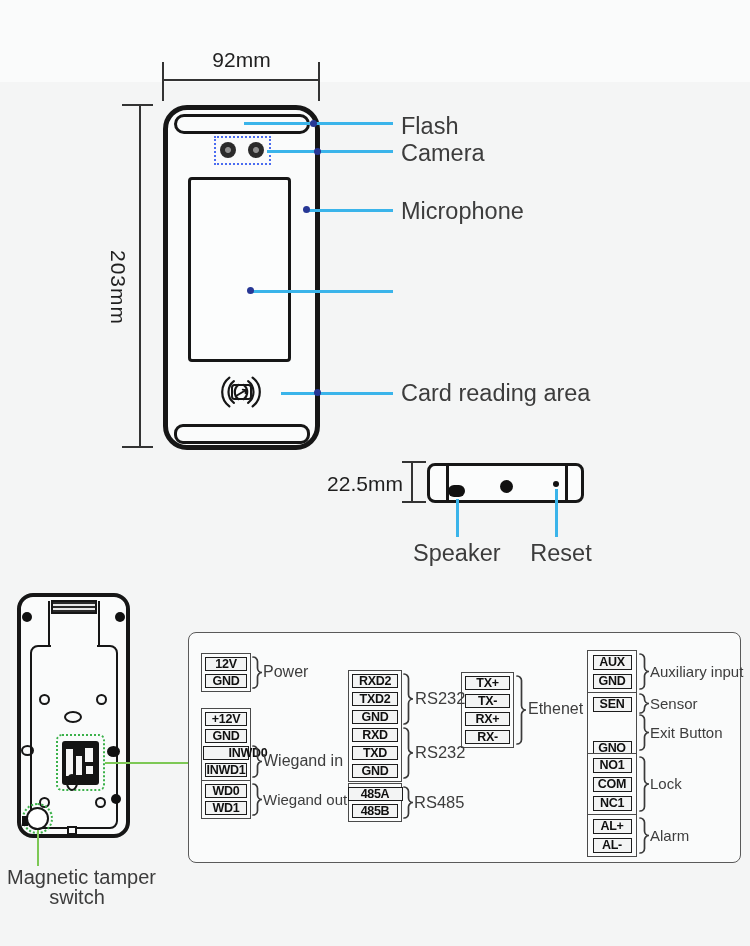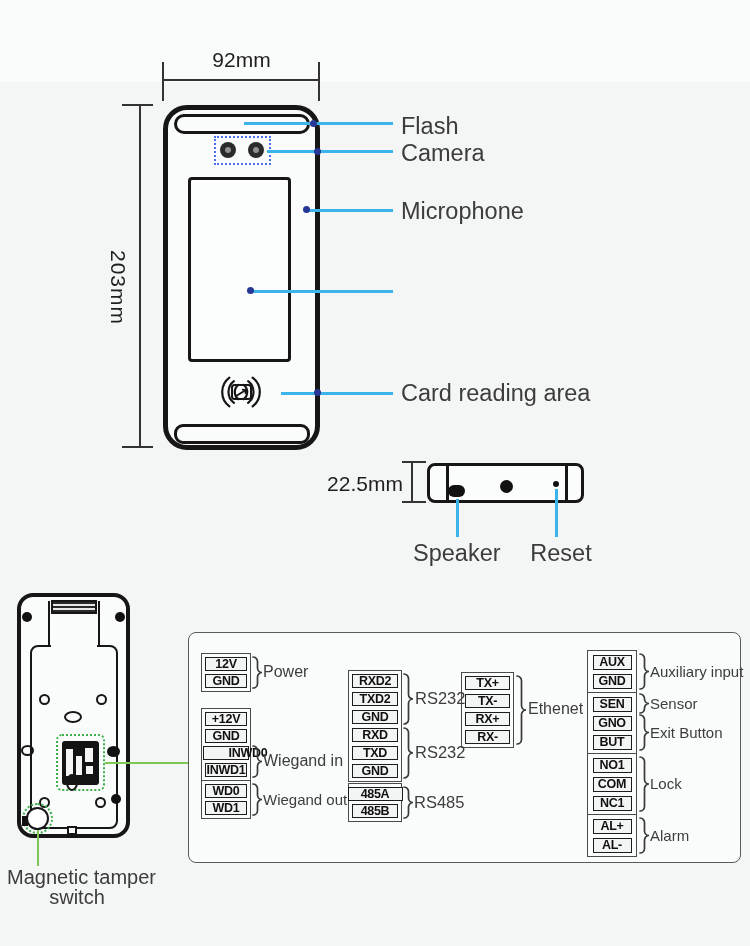--- a/index.html
+++ b/index.html
@@ -163,21 +163,21 @@
         <div class="t-box" style="width: 45px; height: 14px;">TX-</div>
         <div class="t-box" style="width: 45px; height: 14px;">RX+</div>
         <div class="t-box" style="width: 45px; height: 14px;">RX-</div>
       </div>
       <div class="t-stack" style="left: 587px; top: 650px; width: 50px; padding: 3.5px 0px; gap: 4px;">
         <div class="t-box" style="width: 39px; height: 15px;">AUX</div>
         <div class="t-box" style="width: 39px; height: 15px;">GND</div>
       </div>
       <div class="t-stack" style="left: 587px; top: 692px; width: 50px; padding: 3.5px 0px; gap: 4px;">
         <div class="t-box" style="width: 39px; height: 15px;">SEN</div>
-        <div class="t-box" style="width: 39px; height: 15px;">GNO</div>
+        <div class="t-box" style="width: 39px; height: 15px; margin-top: 25px;">GNO</div>
         <div class="t-box" style="width: 39px; height: 15px;">BUT</div>
       </div>
       <div class="t-stack" style="left: 587px; top: 753px; width: 50px; padding: 3.5px 0px; gap: 4px;">
         <div class="t-box" style="width: 39px; height: 15px;">NO1</div>
         <div class="t-box" style="width: 39px; height: 15px;">COM</div>
         <div class="t-box" style="width: 39px; height: 15px;">NC1</div>
       </div>
       <div class="t-stack" style="left: 587px; top: 814px; width: 50px; padding: 3.5px 0px; gap: 4px;">
         <div class="t-box" style="width: 39px; height: 15px;">AL+</div>
         <div class="t-box" style="width: 39px; height: 15px;">AL-</div>

